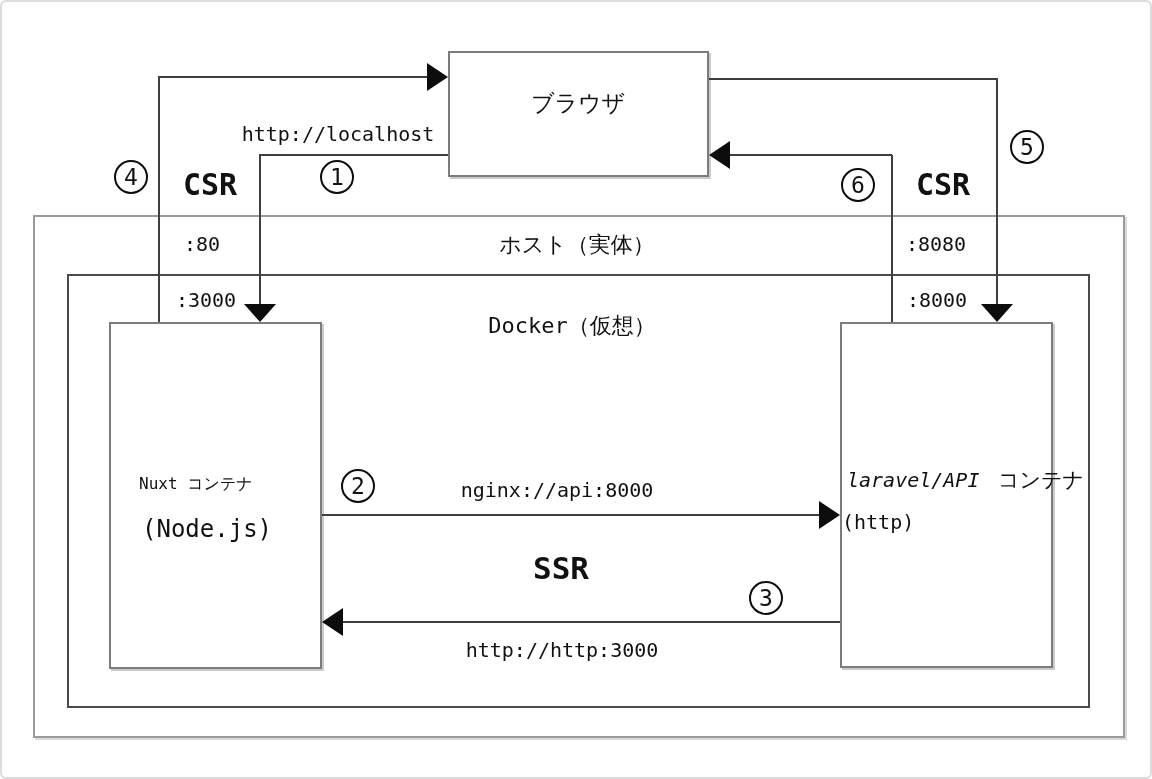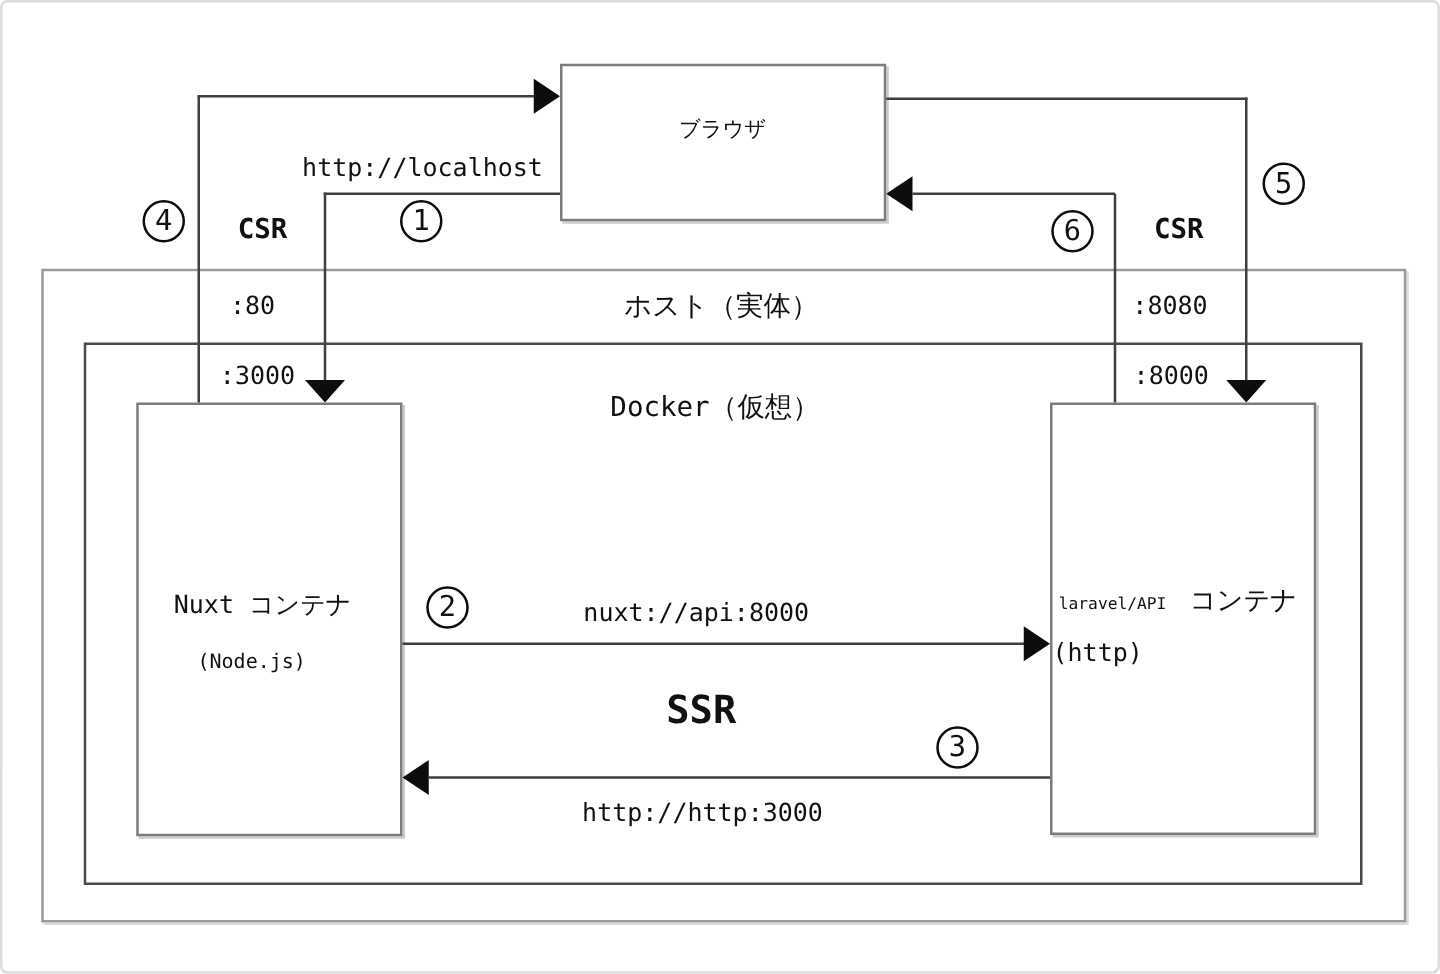--- a/index.html
+++ b/index.html
@@ -47,35 +47,35 @@
   .a6{left:707px;top:139px;}
   .a2{left:817px;top:499px;}
   .a3{left:320px;top:606px;}
 
   
   .lbl{position:absolute;transform:translate(-50%,-50%);white-space:nowrap;font-size:20px;letter-spacing:0;color:#111;}
   .lbl.url1 {left:336px;top:132px;}
   .lbl.url5 {left:912px;top:56px;}
   .lbl.url2 {left:555px;top:488px;}
   .lbl.url3 {left:560px;top:648px;}
-  .lbl.big  {font-size:22px;font-weight:600;}
+  .lbl.big  {font-size:30px;font-weight:600;}
   .lbl.csrL {left:208px;top:182px;}
   .lbl.csrR {left:941px;top:182px;}
   .lbl.ssr  {left:559px;top:566px;font-size:31px;}
   .lbl.p80  {left:200px;top:242px;}
   .lbl.p3000{left:204px;top:298px;}
   .lbl.p8080{left:934px;top:242px;}
   .lbl.p8000{left:935px;top:298px;}
   .lbl.hostL  {left:575px;top:243px;font-size:22px;}
   .lbl.dockerL{left:570px;top:324px;font-size:22px;}
-  .lbl.browserL{left:576px;top:101px;font-size:17px;}
-  .lbl.nuxtName{left:137px;top:482px;transform:translate(0,-50%);font-size:20px;}
-  .lbl.nuxtRt  {left:156px;top:527px;transform:translate(0,-50%);font-size:16px;}
+  .lbl.browserL{left:576px;top:101px;font-size:23px;}
+  .lbl.nuxtName{left:137px;top:482px;transform:translate(0,-50%);font-size:16px;}
+  .lbl.nuxtRt  {left:140px;top:527px;transform:translate(0,-50%);font-size:24px;}
   .lbl.larName {left:845px;top:478px;transform:translate(0,-50%);font-size:21px;}
-  .lbl.larName .tech{font-size:13px;}
+  .lbl.larName .tech{font-size:20px;font-style:italic;}
   .lbl.larName .suffix{margin-left:6px;}
   .lbl.larRt   {left:840px;top:520px;transform:translate(0,-50%);font-size:20px;}
 
   
   .step{
     position:absolute;transform:translate(-50%,-50%);
     width:34px;height:34px;box-sizing:border-box;
     border:2px solid #0c0c0c;border-radius:50%;
     display:flex;align-items:center;justify-content:center;
     font-size:23px;font-weight:500;background:#fff;
@@ -127,21 +127,21 @@
     <span class="suffix">コンテナ</span>
   </div>
   <div class="lbl larRt">(http)</div>
 
   <div class="lbl p80">:80</div>
   <div class="lbl p3000">:3000</div>
   <div class="lbl p8080">:8080</div>
   <div class="lbl p8000">:8000</div>
 
   <div class="lbl url1">http://localhost</div>
-  <div class="lbl url2">nuxt://api:8000</div>
+  <div class="lbl url2">nginx://api:8000</div>
   <div class="lbl url3">http://http:3000</div>
   <div class="lbl big csrL">CSR</div>
   <div class="lbl big csrR">CSR</div>
   <div class="lbl big ssr">SSR</div>
 
   <div class="step s1">1</div>
   <div class="step s2">2</div>
   <div class="step s3">3</div>
   <div class="step s4">4</div>
   <div class="step s5">5</div>

